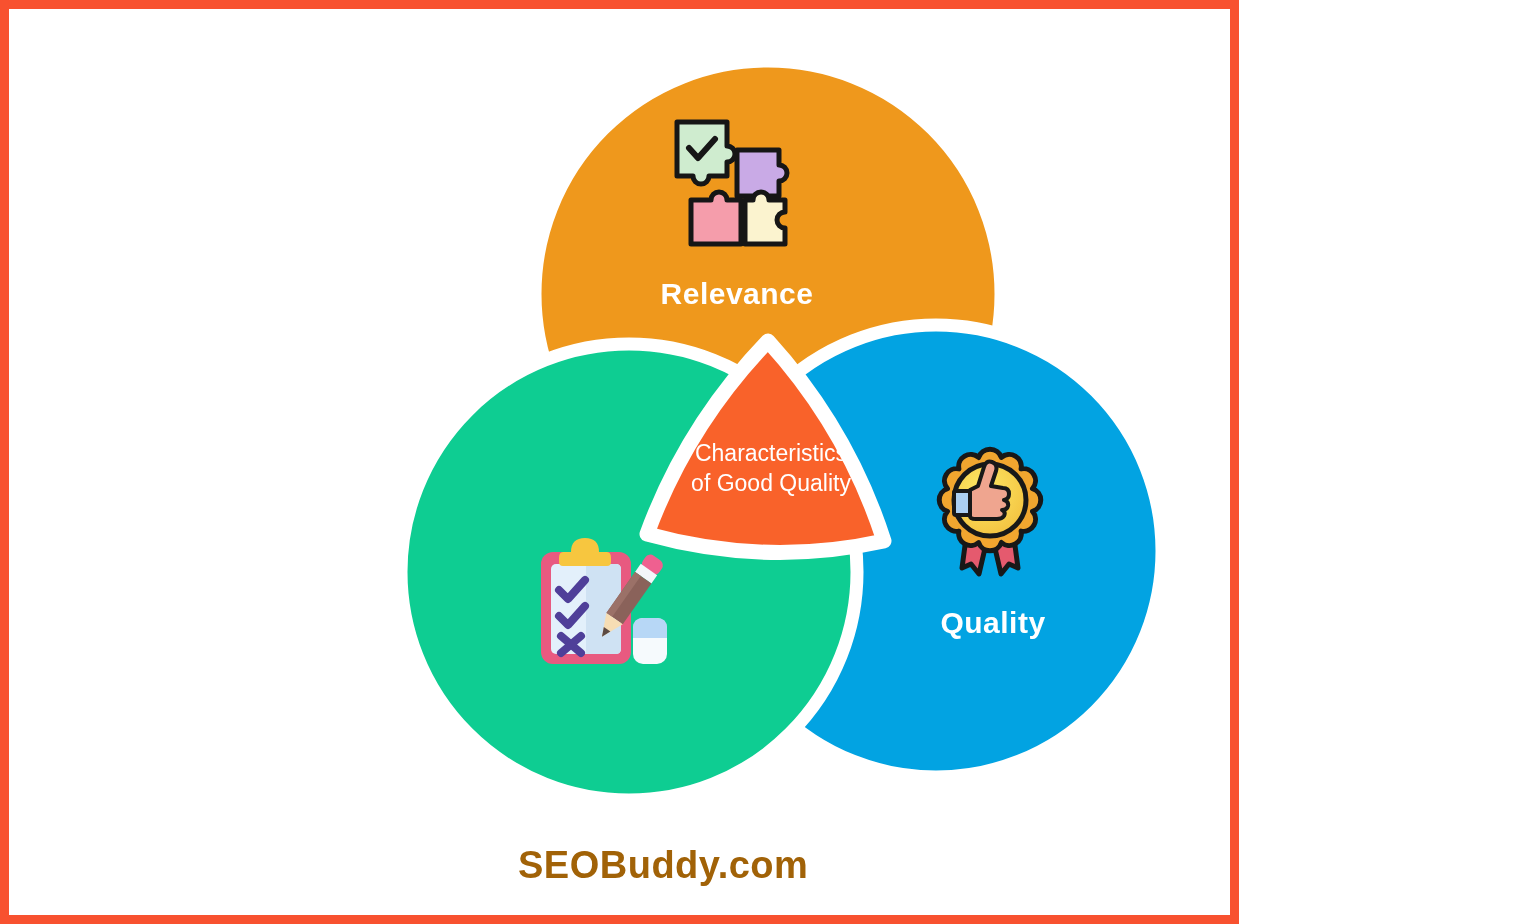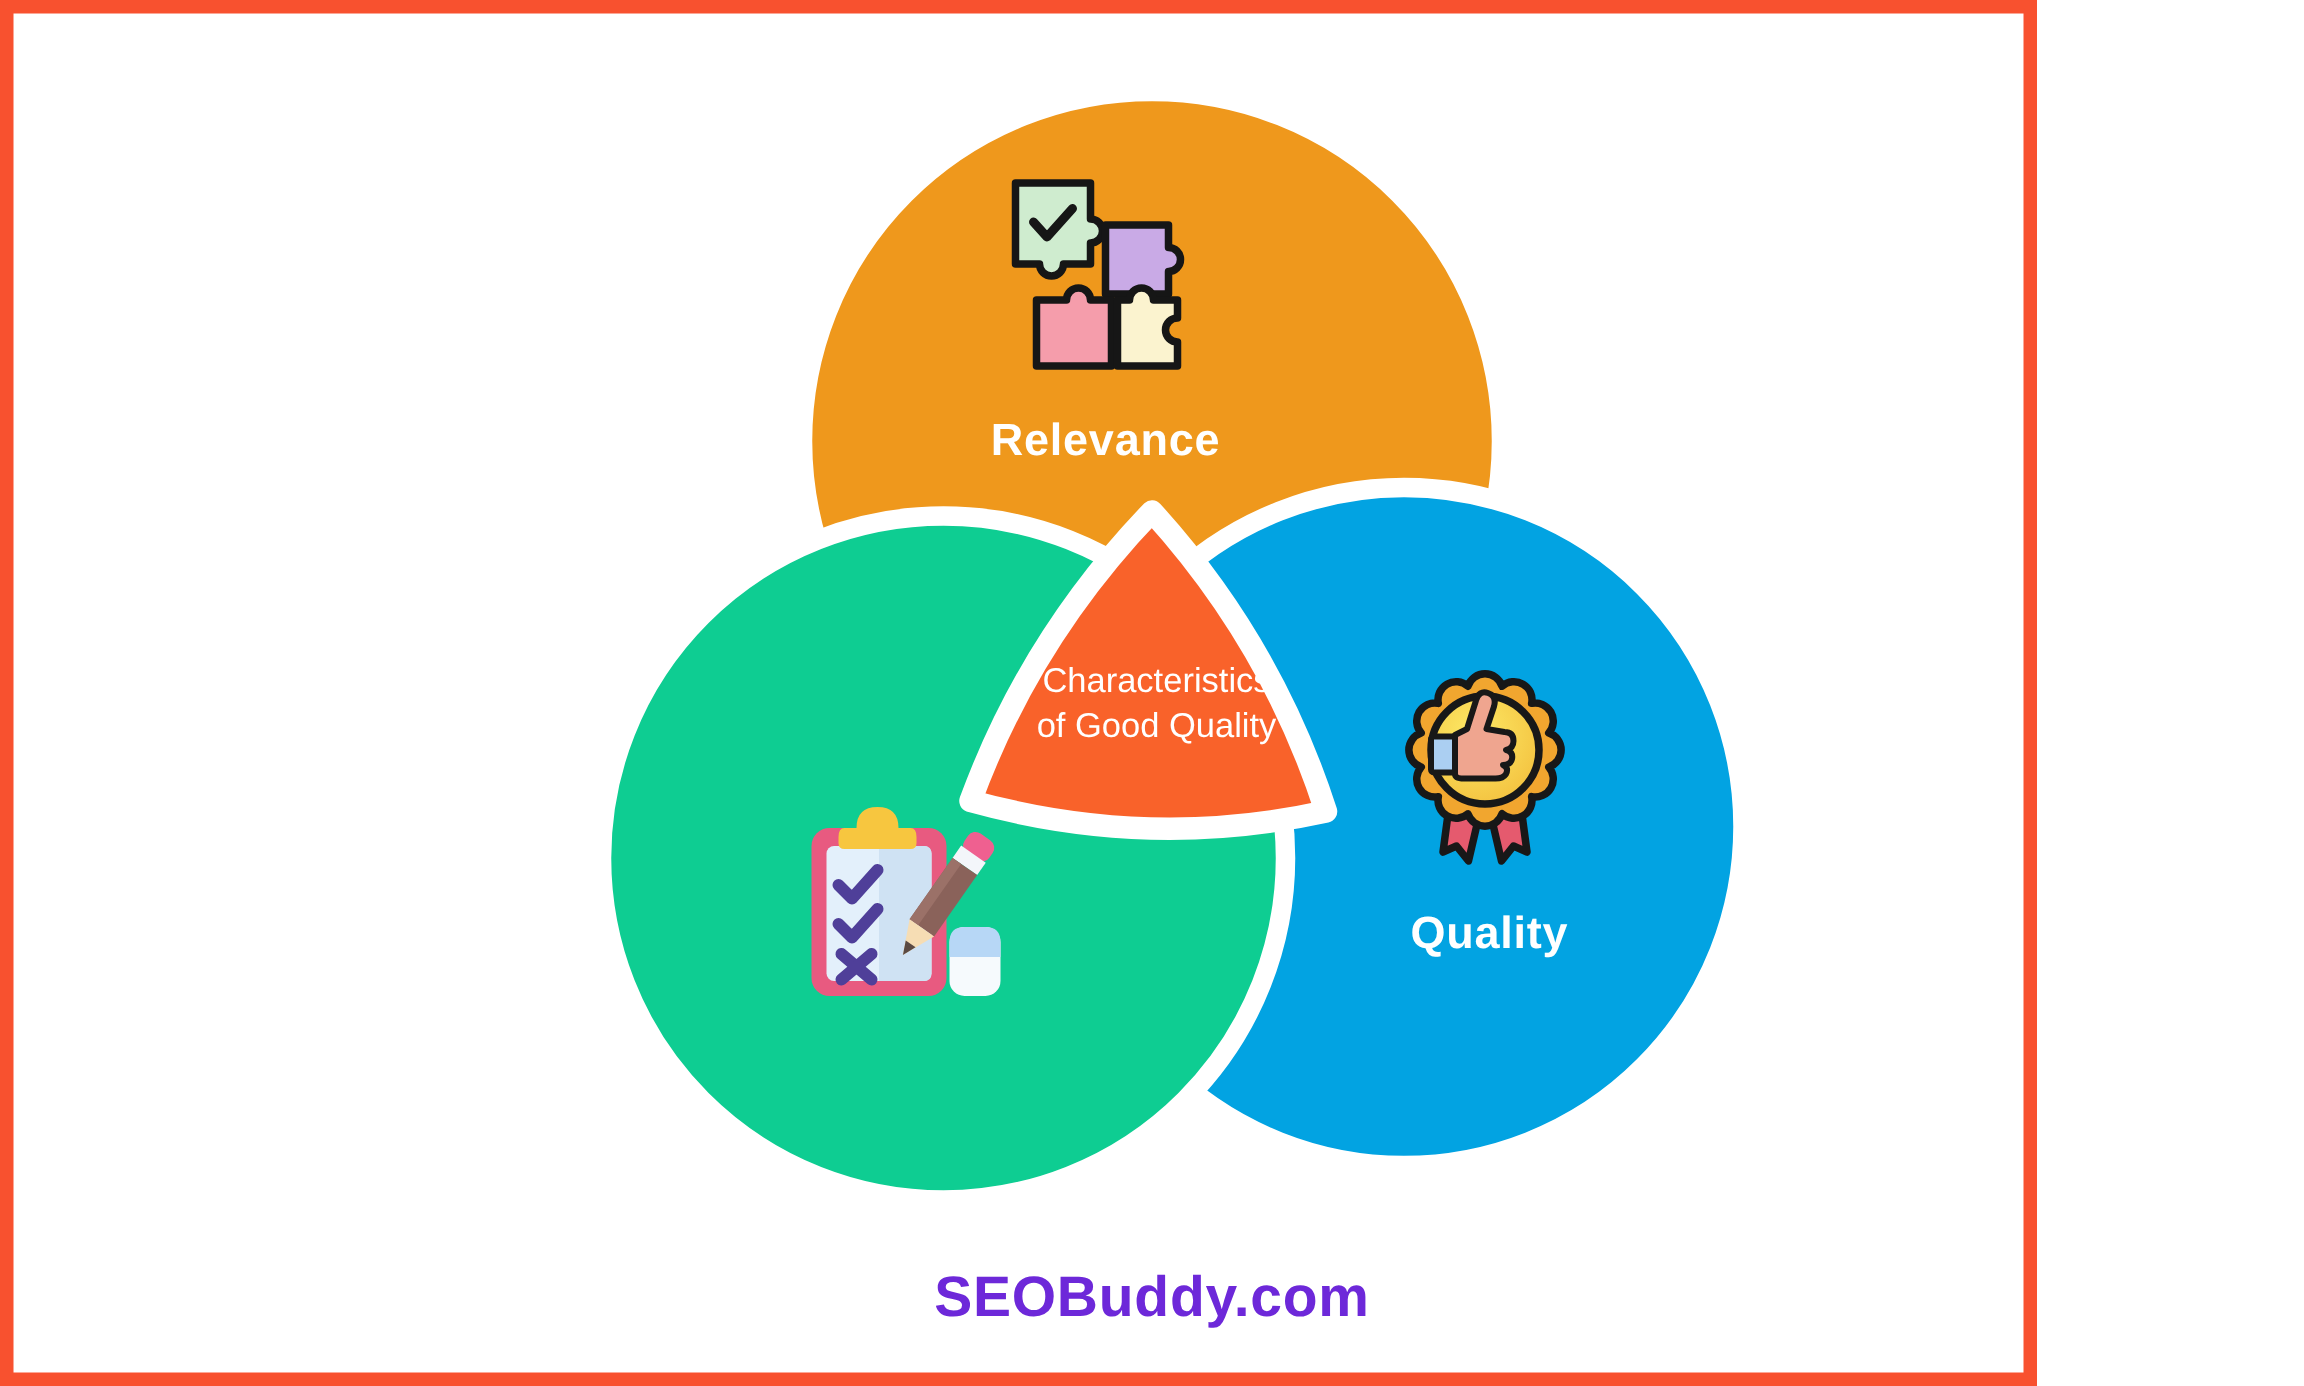--- a/index.html
+++ b/index.html
@@ -1,20 +1,20 @@
 <!DOCTYPE html>
 <html><head>
 <meta charset="utf-8">
 <style>
   * { margin: 0; padding: 0; box-sizing: border-box; }
   html, body { background: #ffffff; }
   body { font-family: "Liberation Sans", sans-serif; }
   .canvas {
     position: relative;
-    width: 1358px;
+    width: 1239px;
     height: 924px;
     background: #ffffff;
     overflow: hidden;
   }
   .frame {
     position: absolute;
     inset: 0;
     border: 9px solid #f8512f;
     pointer-events: none;
     z-index: 30;
@@ -47,22 +47,22 @@
     font-weight: 400;
     font-size: 23px;
     line-height: 30px;
     text-align: center;
   }
   .watermark {
     position: absolute;
     z-index: 10;
     left: 518px; top: 844px;
     width: 500px;
-    text-align: center;
-    color: #6d28d9;
+    text-align: left;
+    color: #a16207;
     font-weight: 700;
     font-size: 38px;
     letter-spacing: 0.5px;
   }
 </style>
 </head>
 <body>
 
 <div class="canvas">
 

